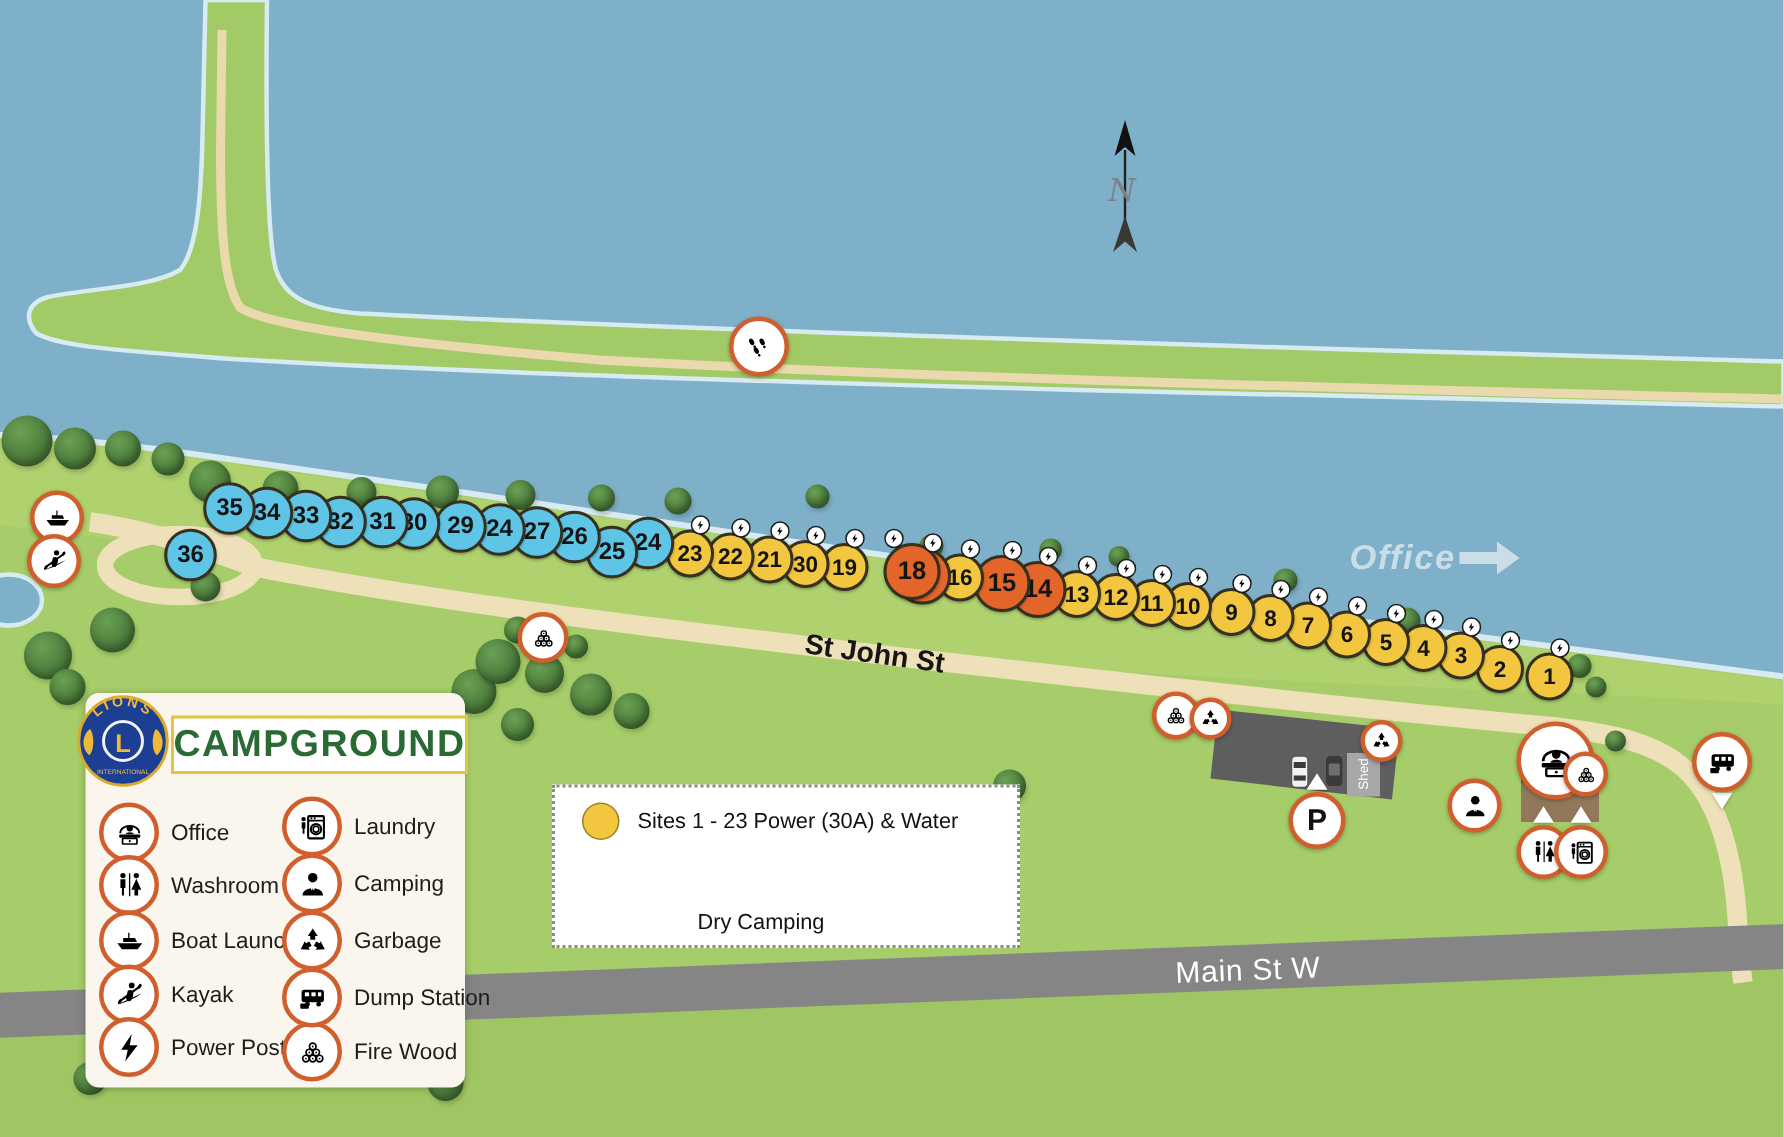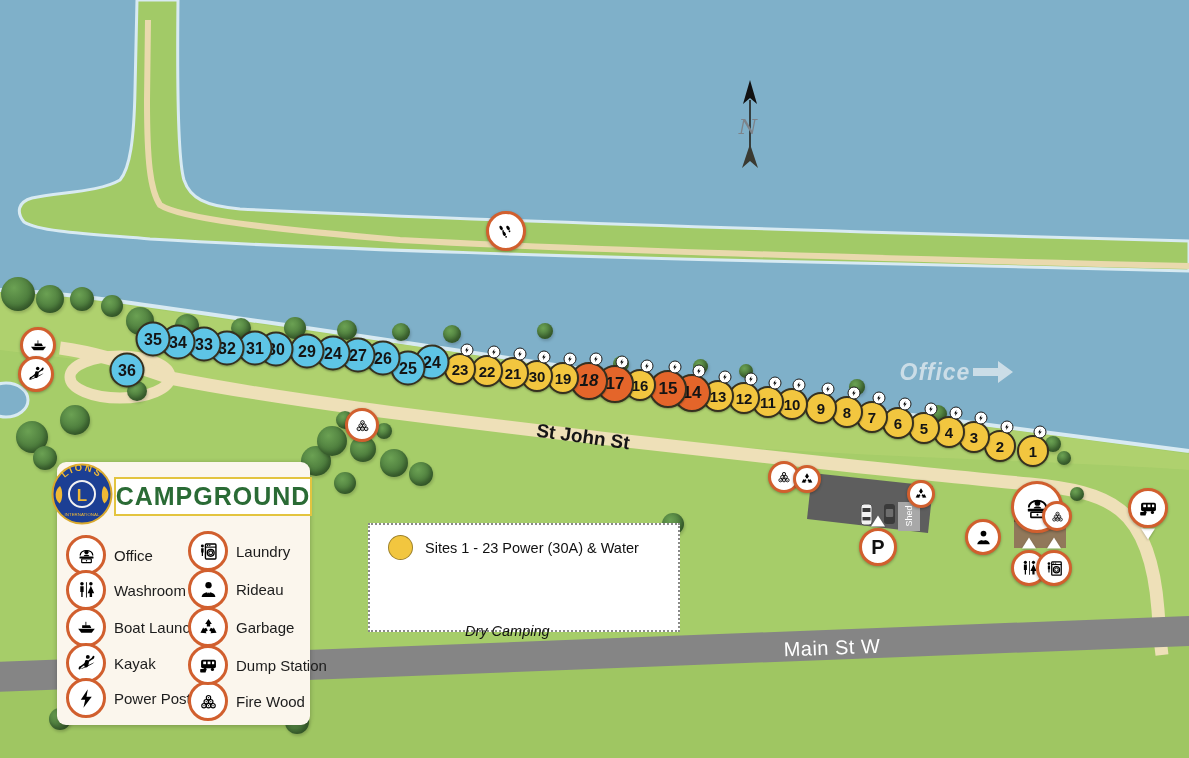--- a/index.html
+++ b/index.html
@@ -234,21 +234,21 @@
       <textPath href="#arcTop" startOffset="50%" text-anchor="middle">LIONS</textPath>
     </text>
     <text x="31" y="53" text-anchor="middle" font-size="4.4" fill="#F0B935">INTERNATIONAL</text>
   </svg>
 
   <div id="sites-legend">
       <div class="sl-row" style="top: 10px;">
         <span class="sl-swatch" style="background: rgb(242, 198, 63);"></span>
         <span class="sl-text">Sites 1 - 23  Power (30A) &amp; Water</span>
       </div>
-      <div class="sl-text2" style="position: absolute; left: 36px; top: 100px; font-style: italic;">Dry Camping</div>
+      <div class="sl-text2" style="position: absolute; left: 36px; top: 84px;">Dry Camping</div>
     </div>
 
 <div class="tree" style="left: 1px; top: 277px; width: 34px; height: 34px; z-index: 4;"></div>
     <div class="tree" style="left: 36px; top: 285px; width: 28px; height: 28px; z-index: 4;"></div>
     <div class="tree" style="left: 70px; top: 287px; width: 24px; height: 24px; z-index: 4;"></div>
     <div class="tree" style="left: 101px; top: 295px; width: 22px; height: 22px; z-index: 4;"></div>
     <div class="tree" style="left: 126px; top: 307px; width: 28px; height: 28px; z-index: 4;"></div>
     <div class="tree" style="left: 175px; top: 314px; width: 24px; height: 24px; z-index: 4;"></div>
     <div class="tree" style="left: 231px; top: 318px; width: 20px; height: 20px; z-index: 4;"></div>
     <div class="tree" style="left: 284px; top: 317px; width: 22px; height: 22px; z-index: 4;"></div>
@@ -408,21 +408,21 @@
       </svg>
     </div>
     <div class="site site-p50" style="left: 615px; top: 384px; z-index: 5;">
       <span>17</span>
     </div>
     <div class="mini" style="left: 622px; top: 362px;">
       <svg width="7" height="9" viewBox="0 0 24 24" fill="#000">
         <use href="#sym-bolt"></use>
       </svg>
     </div>
-    <div class="site site-p50" style="left: 589px; top: 381px; z-index: 5; font-style: italic;">
+    <div class="site site-p50" style="left: 608px; top: 381px; z-index: 5;">
       <span>18</span>
     </div>
     <div class="mini" style="left: 596px; top: 359px;">
       <svg width="7" height="9" viewBox="0 0 24 24" fill="#000">
         <use href="#sym-bolt"></use>
       </svg>
     </div>
     <div class="site site-p30" style="left: 563px; top: 378px; z-index: 5;">
       <span>19</span>
     </div>
@@ -621,21 +621,21 @@
         </svg>
       </div>
       <span class="legend-label">Laundry</span>
     </div>
     <div class="legend-item" style="left: 188px; top: 589px;">
       <div class="legend-icon">
         <svg width="21" height="21" viewBox="0 0 24 24" fill="#000">
           <use href="#sym-manager"></use>
         </svg>
       </div>
-      <span class="legend-label">Rideau</span>
+      <span class="legend-label">Camping</span>
     </div>
     <div class="legend-item" style="left: 188px; top: 627px;">
       <div class="legend-icon">
         <svg width="21" height="21" viewBox="0 0 24 24" fill="#000">
           <use href="#sym-recycle"></use>
         </svg>
       </div>
       <span class="legend-label">Garbage</span>
     </div>
     <div class="legend-item" style="left: 188px; top: 701px;">

